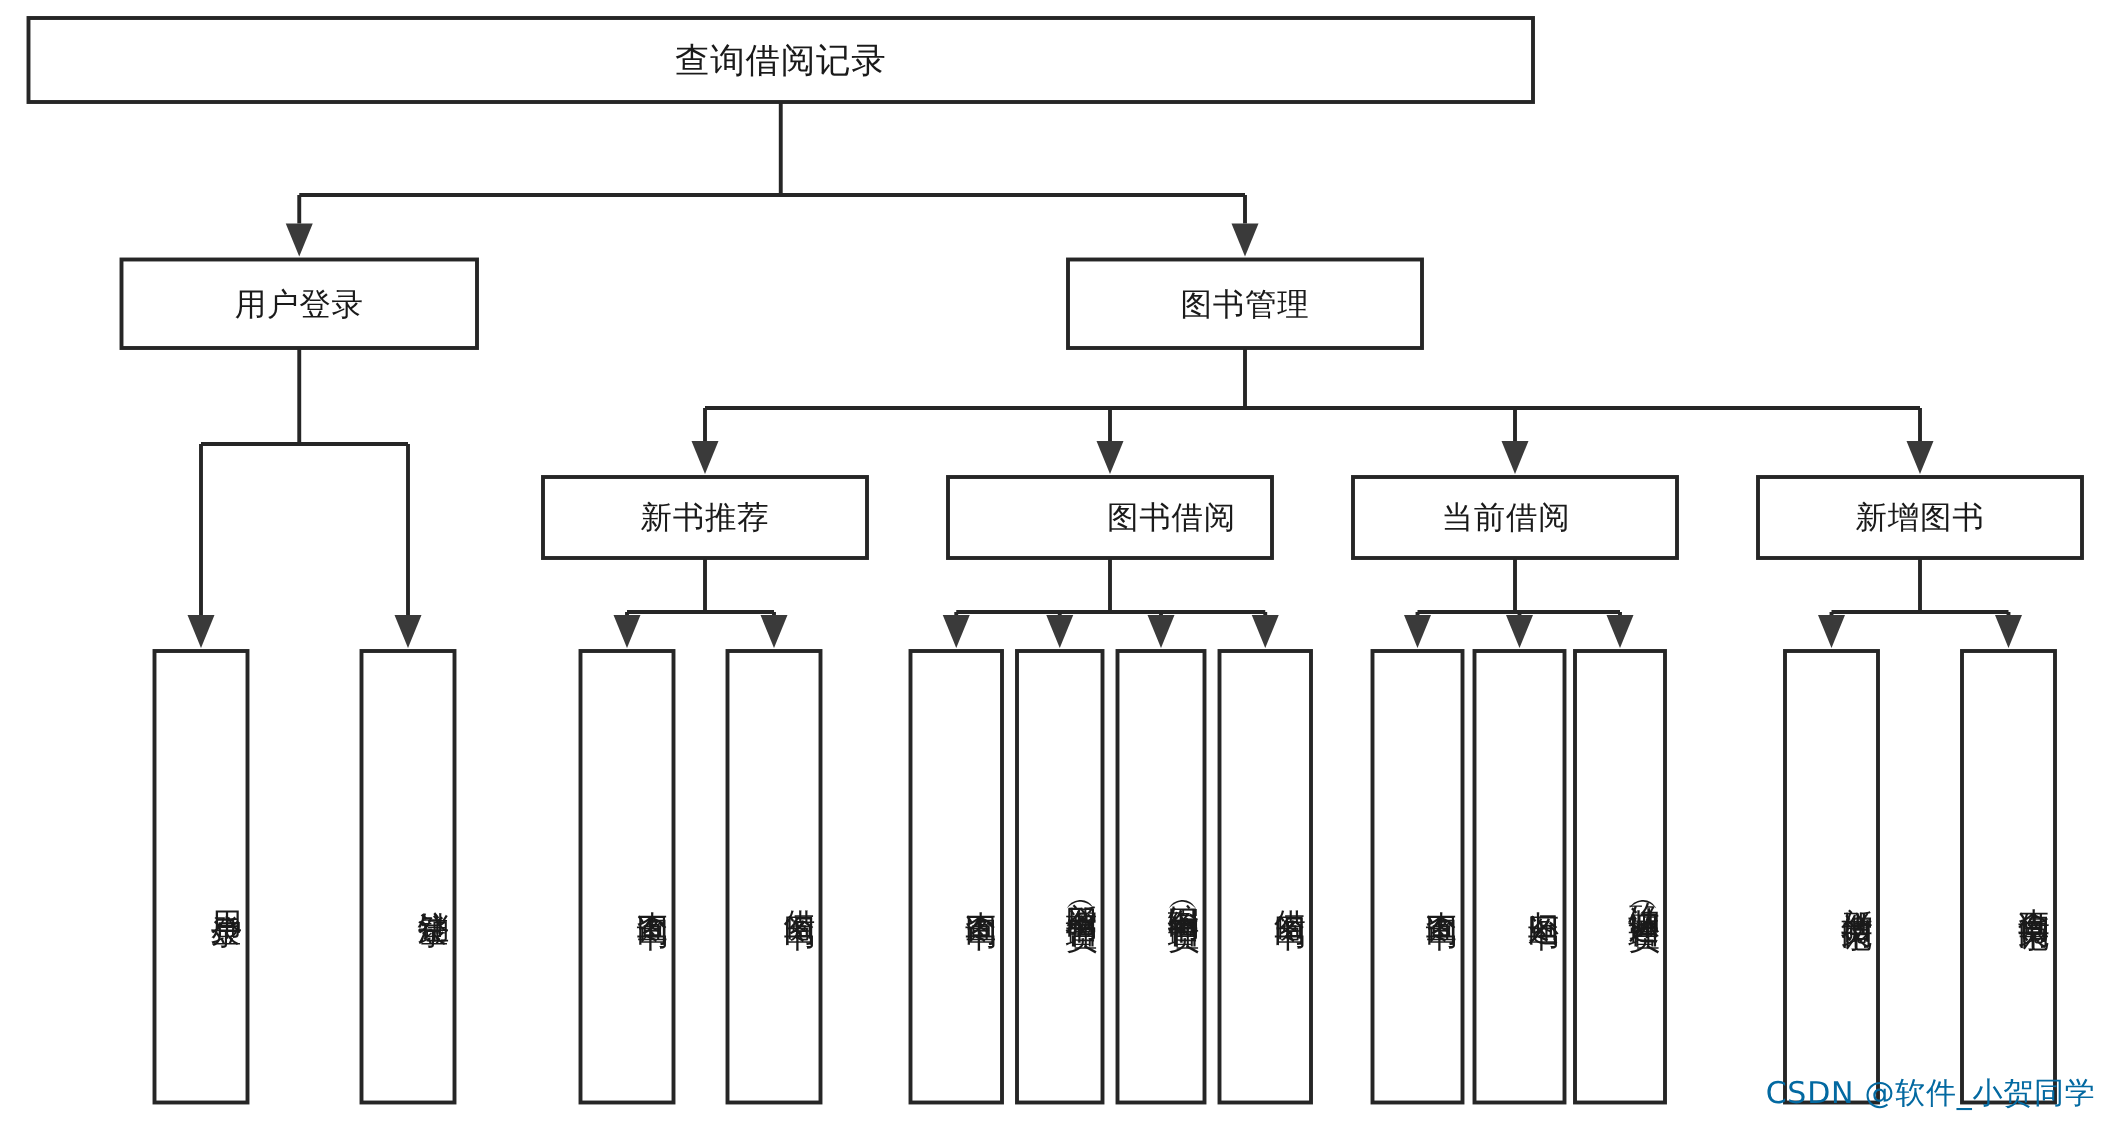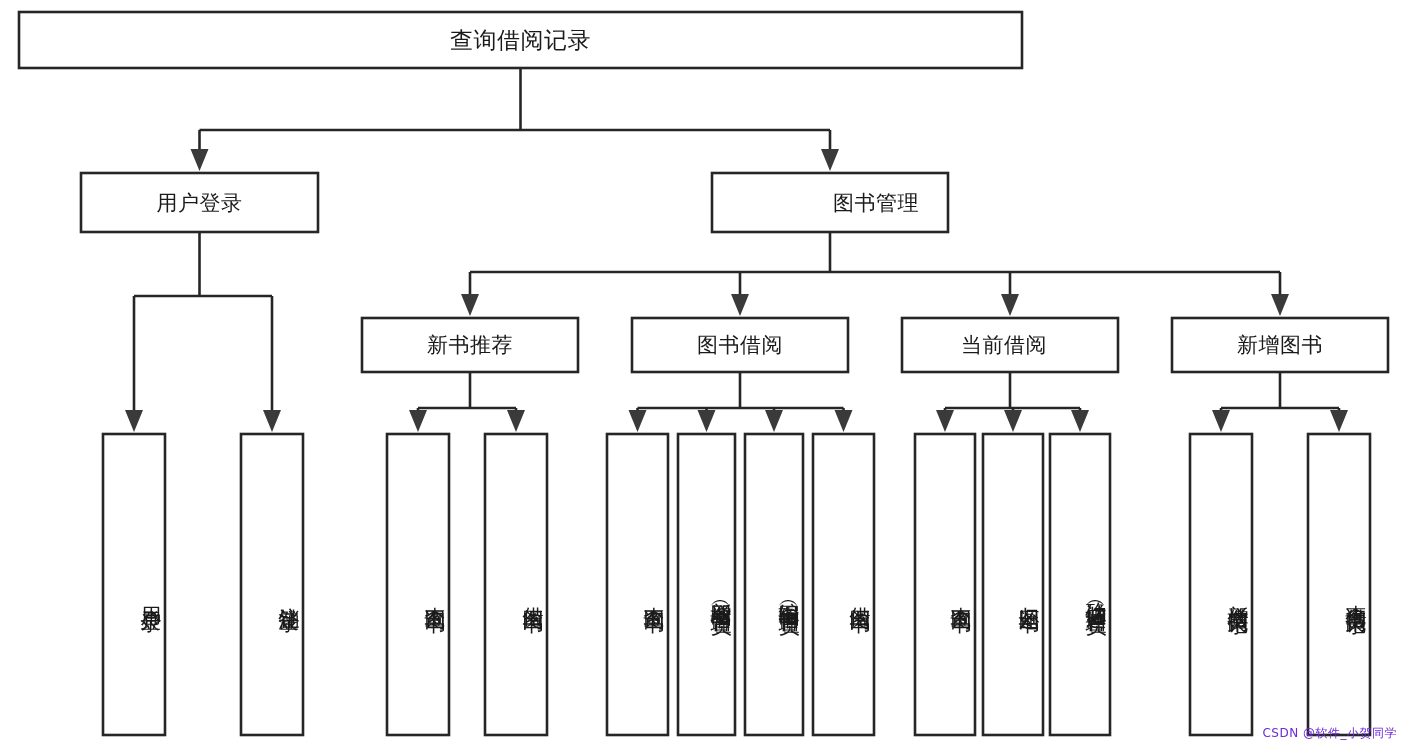--- a/index.html
+++ b/index.html
@@ -63,22 +63,22 @@
     justify-content: center;
   }
   .lvl0-text { font-size: 23px; }
   .lvl1-text { font-size: 21px; }
   .lvl2-text { font-size: 21px; text-align: center; }
   .leaf-text { font-size: 21px; }
   .watermark {
     position: absolute;
     right: 8px;
     bottom: 5px;
-    font-size: 12px;
-    color: #6d28d9;
+    font-size: 20px;
+    color: #0369a1;
     font-family: "DejaVu Sans", "Liberation Sans", sans-serif;
     letter-spacing: 0.5px;
     white-space: nowrap;
   }
 </style>
 </head>
 <body>
 
 <div id="diagram-root">
 
@@ -157,23 +157,23 @@
         <rect x="983" y="434" width="60" height="301" class="node-rect"></rect>
         <rect x="1050" y="434" width="60" height="301" class="node-rect"></rect>
         <rect x="1190" y="434" width="62" height="301" class="node-rect"></rect>
         <rect x="1308" y="434" width="62" height="301" class="node-rect"></rect>
       </g>
   </svg>
 
   <div id="labels-layer">
       <div class="node-label horizontal lvl0-text" style="left: 19px; top: 12px; width: 1003px; height: 56px;">查询借阅记录</div>
       <div class="node-label horizontal lvl1-text" style="left: 81px; top: 173px; width: 237px; height: 59px;">用户登录</div>
-      <div class="node-label horizontal lvl1-text" style="left: 744px; top: 173px; width: 236px; height: 59px; padding-left: 14px;">图书管理</div>
+      <div class="node-label horizontal lvl1-text" style="left: 712px; top: 173px; width: 236px; height: 59px;">图书管理</div>
       <div class="node-label horizontal lvl2-text" style="left: 362px; top: 318px; width: 216px; height: 54px;">新书推荐</div>
-      <div class="node-label horizontal lvl2-text" style="left: 632px; top: 318px; width: 216px; height: 54px;">图书借阅</div>
+      <div class="node-label horizontal lvl2-text" style="left: 632px; top: 318px; width: 216px; height: 54px; padding-left: 41px;">图书借阅</div>
       <div class="node-label horizontal lvl2-text" style="left: 902px; top: 318px; width: 204px; height: 54px;">当前借阅</div>
       <div class="node-label horizontal lvl2-text" style="left: 1172px; top: 318px; width: 216px; height: 54px;">新增图书</div>
       <div class="node-label vertical leaf-text" style="left: 103px; top: 434px; width: 62px; height: 301px; padding-top: 18px; box-sizing: border-box;">用户登录</div>
       <div class="node-label vertical leaf-text" style="left: 241px; top: 434px; width: 62px; height: 301px; padding-top: 18px; box-sizing: border-box;">注销登录</div>
       <div class="node-label vertical leaf-text" style="left: 387px; top: 434px; width: 62px; height: 301px; padding-top: 18px; box-sizing: border-box;">查询图书</div>
       <div class="node-label vertical leaf-text" style="left: 485px; top: 434px; width: 62px; height: 301px; padding-top: 18px; box-sizing: border-box;">借阅图书</div>
       <div class="node-label vertical leaf-text" style="left: 607px; top: 434px; width: 61px; height: 301px; padding-top: 18px; box-sizing: border-box;">查询图书</div>
       <div class="node-label vertical leaf-text" style="left: 678px; top: 434px; width: 57px; height: 301px; padding-top: 18px; box-sizing: border-box;">新增图书（管理员）</div>
       <div class="node-label vertical leaf-text" style="left: 745px; top: 434px; width: 58px; height: 301px; padding-top: 18px; box-sizing: border-box;">编辑图书（管理员）</div>
       <div class="node-label vertical leaf-text" style="left: 813px; top: 434px; width: 61px; height: 301px; padding-top: 18px; box-sizing: border-box;">借阅图书</div>

